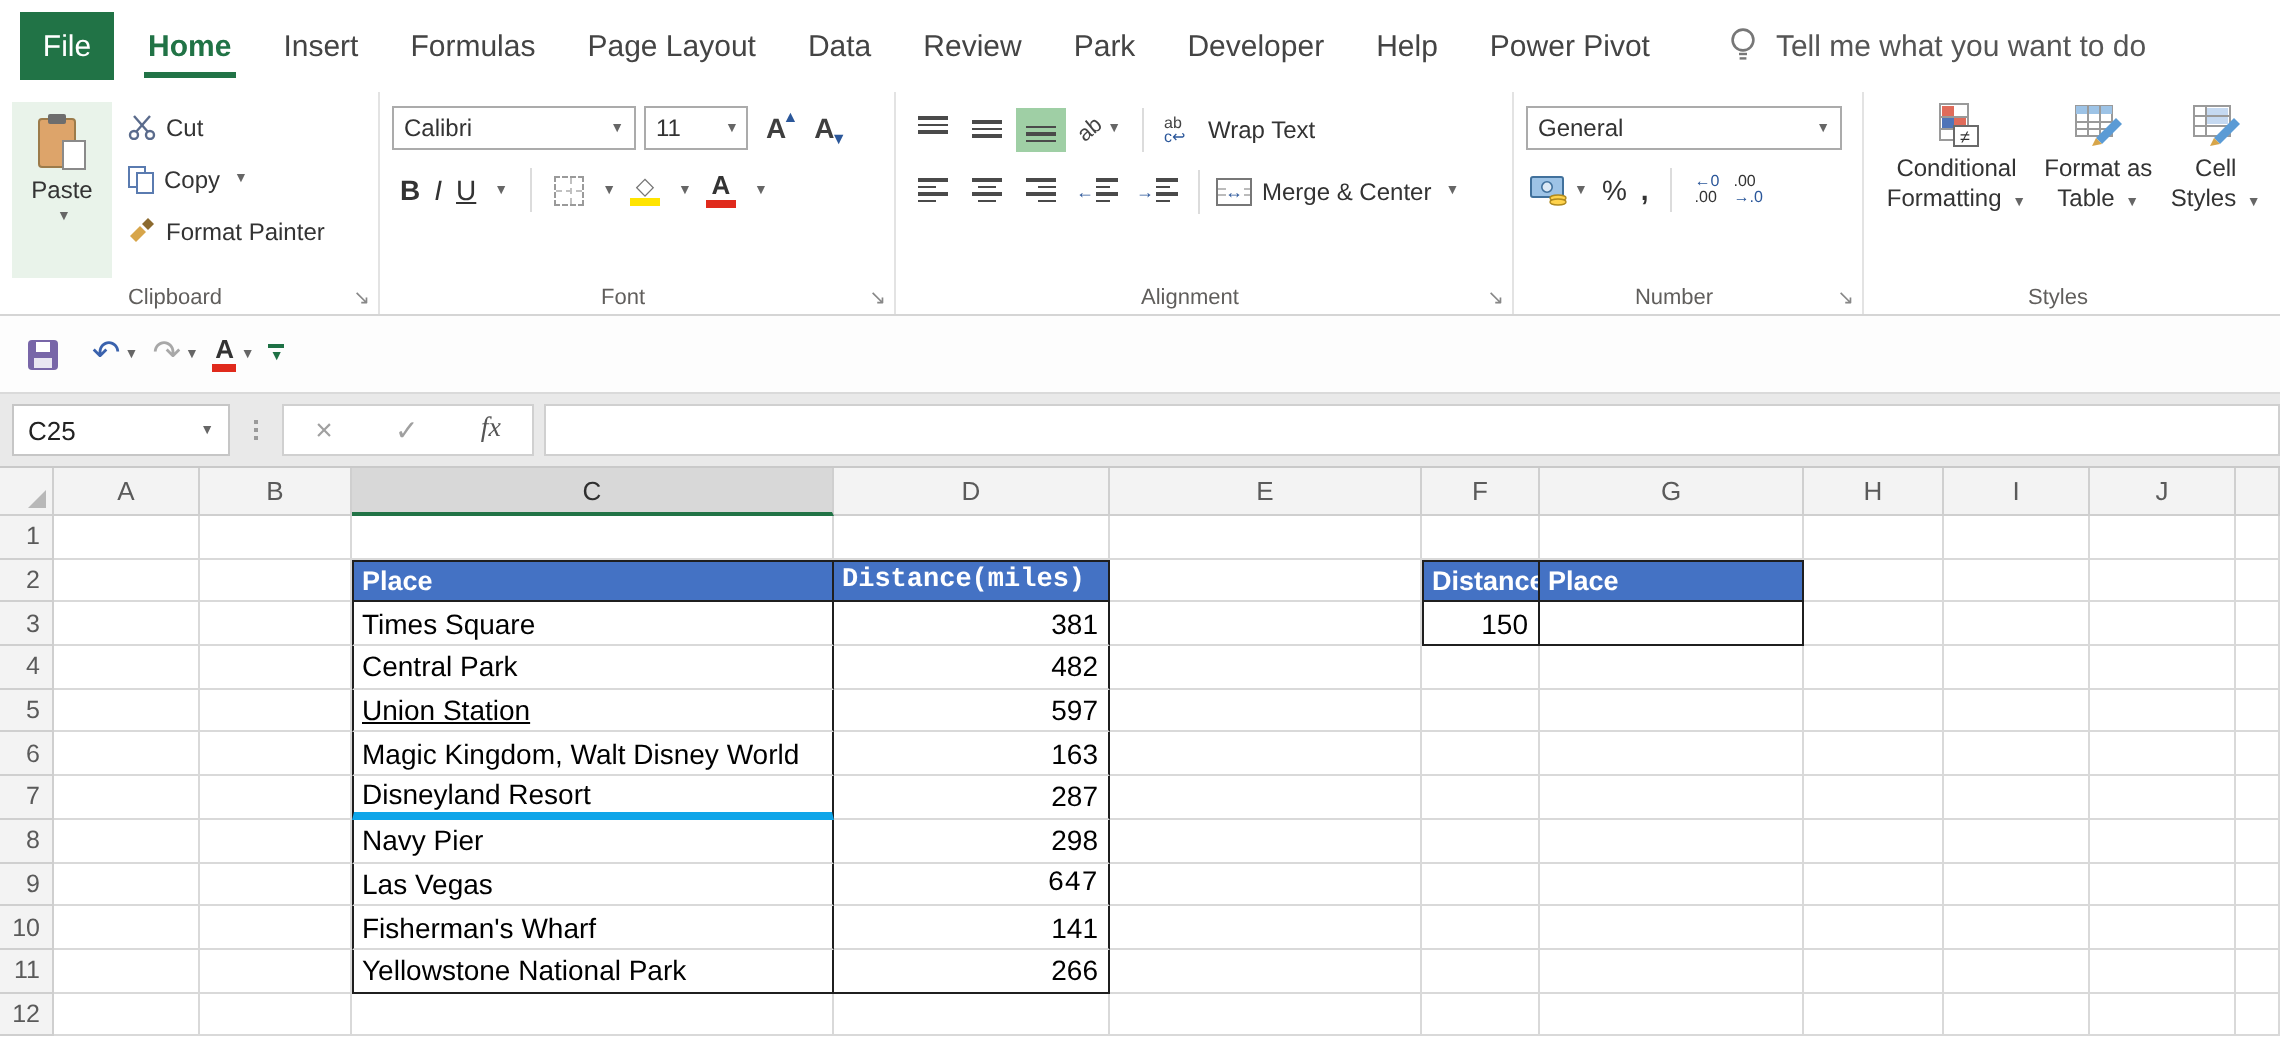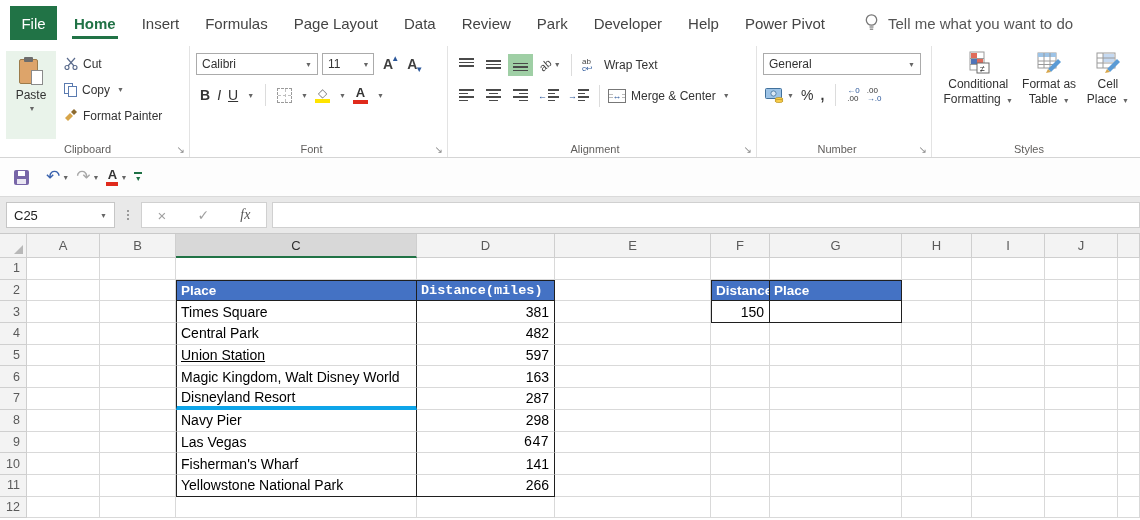--- a/index.html
+++ b/index.html
@@ -370,21 +370,21 @@
       <div class="bigbtn" style="width:56px;">
         <svg width="26" height="24" viewBox="0 0 26 24">
           <rect x="2" y="2" width="18" height="15" fill="#fff" stroke="#9a9a9a"></rect>
           <rect x="8" y="3" width="11" height="8" fill="#c5d9f1"></rect>
           <line x1="2" y1="7" x2="20" y2="7" stroke="#9a9a9a"></line>
             <line x1="2" y1="12" x2="20" y2="12" stroke="#9a9a9a"></line>
           <line x1="8" y1="2" x2="8" y2="17" stroke="#9a9a9a"></line>
           <polygon points="12,18 22,8 25,11 15,21" fill="#5b9bd5"></polygon>
           <polygon points="10,22 12,18 15,21" fill="#d7a54a"></polygon>
         </svg>
-        <span><span>Cell Place </span><span class="chev">▼</span></span>
+        <span><span>Cell Styles </span><span class="chev">▼</span></span>
       </div>
     </div>
     <div class="group-label">Styles</div>
   </div>
 </div>
 
 <div class="qat">
   <span class="qitem">
       <span class="floppy"></span>
     </span>

